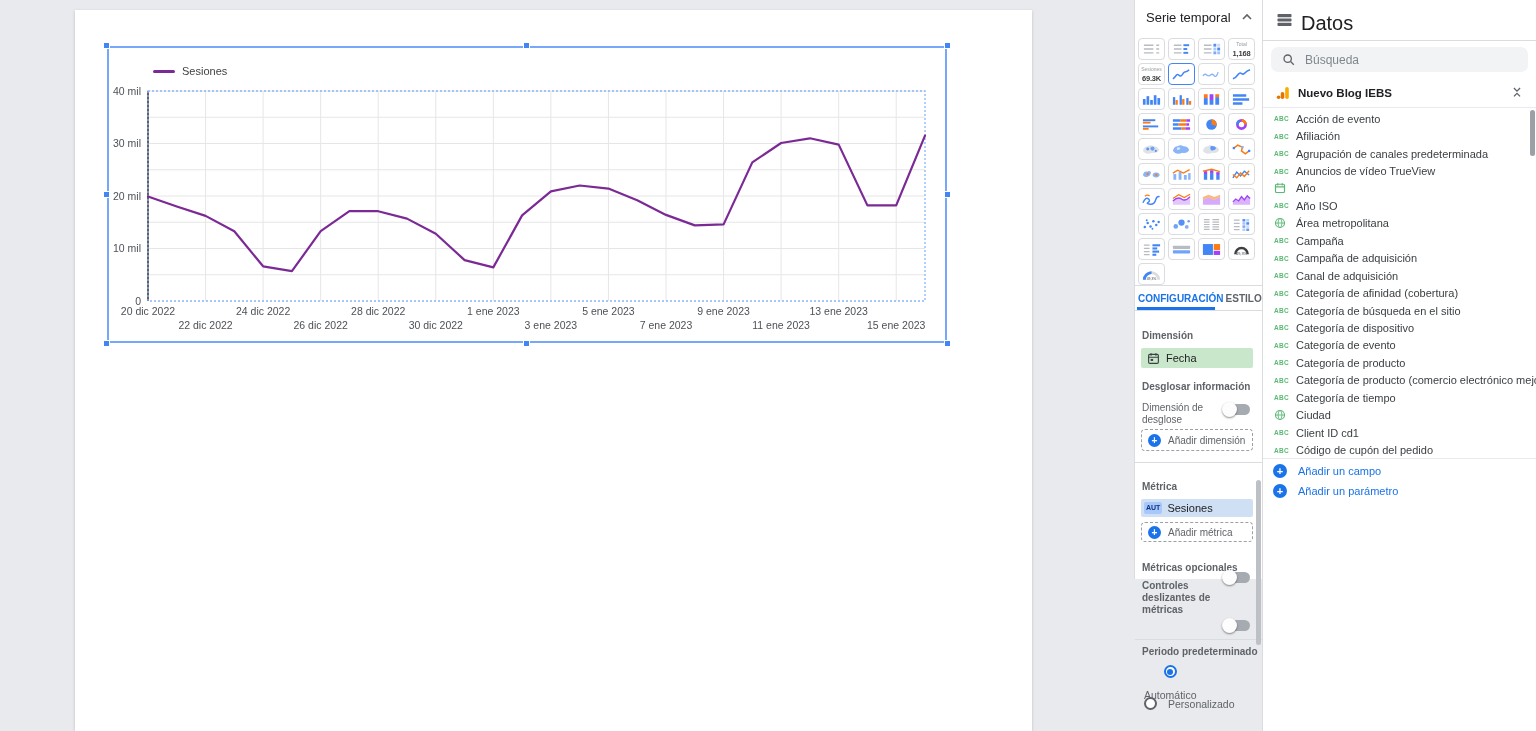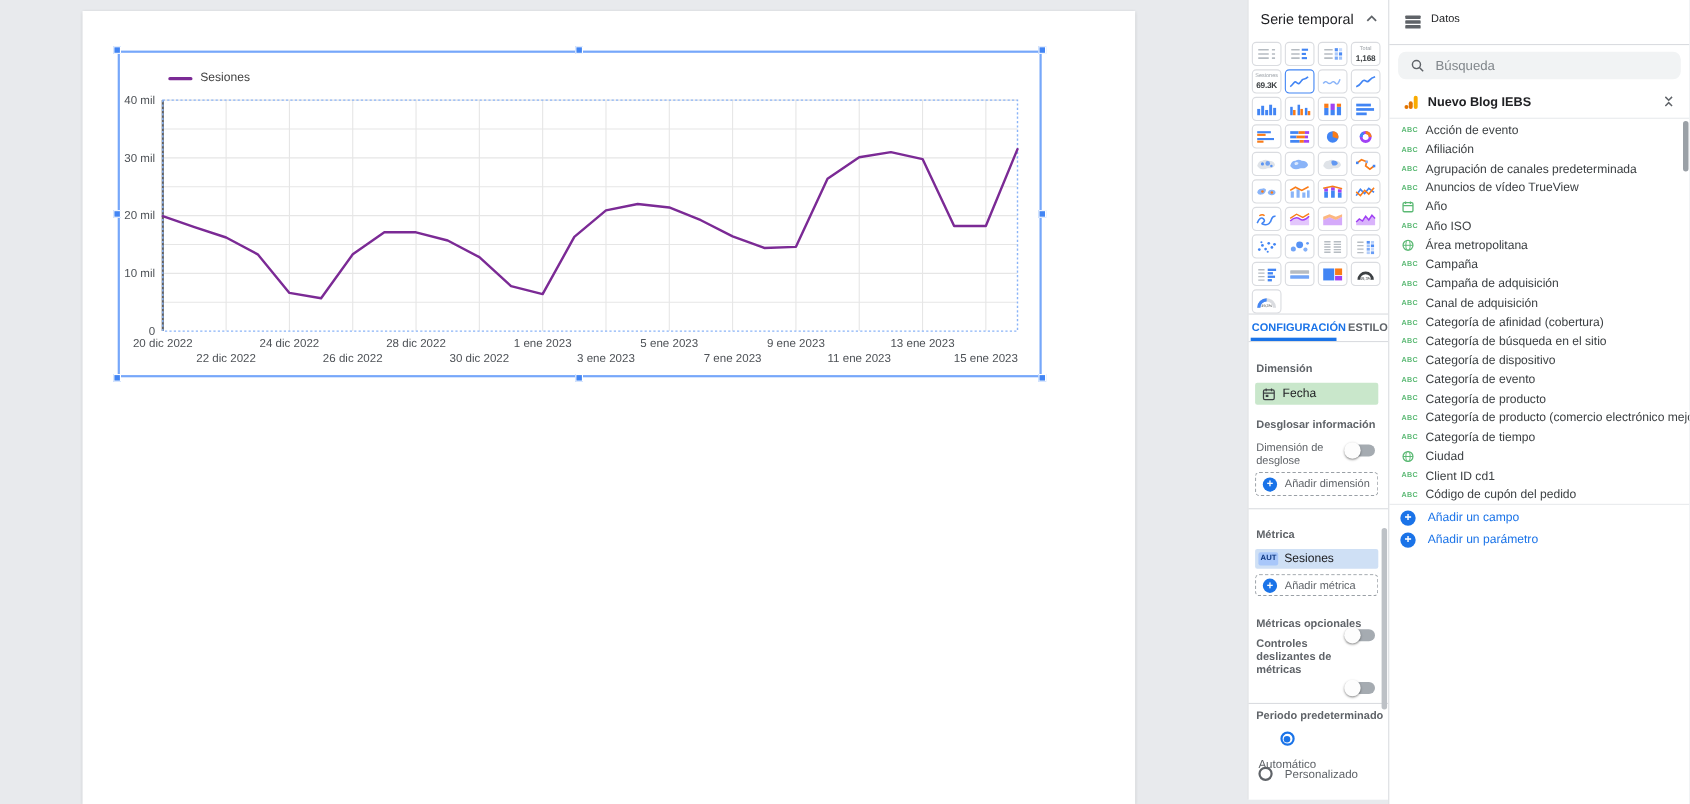--- a/index.html
+++ b/index.html
@@ -11,21 +11,21 @@
   
   .canvas{position:absolute;left:75px;top:10px;width:957px;height:721px;background:#fff;box-shadow:0 1px 3px rgba(0,0,0,.18);}
   .chart-widget{position:absolute;left:107px;top:46px;width:840px;height:297px;}
   .sel-frame{position:absolute;inset:0;border:2px solid #76a7fa;pointer-events:none;}
   .handle{position:absolute;width:7px;height:7px;background:#4285f4;border:1px solid #fff;box-sizing:border-box;}
   .legend{position:absolute;left:46px;top:19px;display:flex;align-items:center;gap:7px;}
   .legend-swatch{width:22px;height:3px;border-radius:2px;background:#7b2a95;}
   .legend-label{font-size:11px;color:#424242;}
 
   
-  .type-panel{position:absolute;left:1134px;top:0;width:128px;height:727px;background:#fff;border-left:1px solid #dadce0;box-sizing:border-box;}
+  .type-panel{position:absolute;left:1134px;top:0;width:128px;height:579px;background:#fff;border-left:1px solid #dadce0;box-sizing:border-box;}
   .tp-header{position:relative;height:36px;}
   .tp-title{position:absolute;left:11px;top:10px;font-size:13px;color:#202124;}
   .tp-collapse{position:absolute;right:7px;top:9px;width:16px;height:16px;cursor:pointer;}
   .tile-grid{position:absolute;left:3px;top:38px;width:120px;display:grid;grid-template-columns:repeat(4,27px);grid-auto-rows:22px;gap:3px;}
   .tile{border:1px solid #dadce0;border-radius:4px;background:#fff;display:flex;align-items:center;justify-content:center;box-sizing:border-box;cursor:pointer;overflow:hidden;}
   .tile.selected{border:1.5px solid #4285f4;}
   .tile svg{width:21px;height:15px;}
   .sc{text-align:center;line-height:6px;}
   .sc i{display:block;font-style:normal;font-size:5px;color:#9aa0a6;transform:translateY(-1px);}
   .sc b{font-size:7.5px;color:#3c4043;letter-spacing:-.2px;}
@@ -53,21 +53,21 @@
   .radio-row{position:absolute;left:9px;display:flex;align-items:center;gap:11px;cursor:pointer;}
   .radio{width:13px;height:13px;border-radius:50%;border:2px solid #5f6368;box-sizing:border-box;background:#fff;position:relative;}
   .radio.checked{border-color:#1a73e8;}
   .radio.checked::after{content:'';position:absolute;left:1.5px;top:1.5px;width:6px;height:6px;border-radius:50%;background:#1a73e8;}
   .radio-label{font-size:10.5px;color:#5f6368;}
   .tp-scroll{position:absolute;right:1px;top:480px;width:5px;height:165px;border-radius:3px;background:#bdc1c6;}
 
   
   .data-panel{position:absolute;left:1262px;top:0;width:274px;height:731px;background:#fff;border-left:1px solid #dadce0;box-sizing:border-box;}
   .dp-header{position:relative;height:40px;border-bottom:1px solid #dadce0;}
-  .dp-title{position:absolute;left:38px;top:12px;font-size:10px;color:#202124;}
+  .dp-title{position:absolute;left:38px;top:12px;font-size:20px;color:#202124;}
   .dp-icon{position:absolute;left:13px;top:12px;}
   .search-box{position:absolute;left:8px;top:47px;width:257px;height:25px;background:#f1f3f4;border-radius:7px;display:flex;align-items:center;padding:0 11px;box-sizing:border-box;gap:7px;}
   .search-box input{border:none;background:transparent;outline:none;font-size:12px;color:#3c4043;width:100%;font-family:inherit;}
   .search-box input::placeholder{color:#80868b;}
   .source-row{position:absolute;left:0;top:79px;width:100%;height:27px;display:flex;align-items:center;}
   .source-name{font-size:11.5px;font-weight:700;color:#202124;margin-left:8px;}
   .src-icon{margin-left:13px;}
   .src-collapse{position:absolute;right:12px;top:5px;cursor:pointer;}
   .dp-div{position:absolute;left:0;top:107px;width:100%;height:1px;background:#e8eaed;}
   .field-list{position:absolute;left:0;top:110px;width:100%;}

